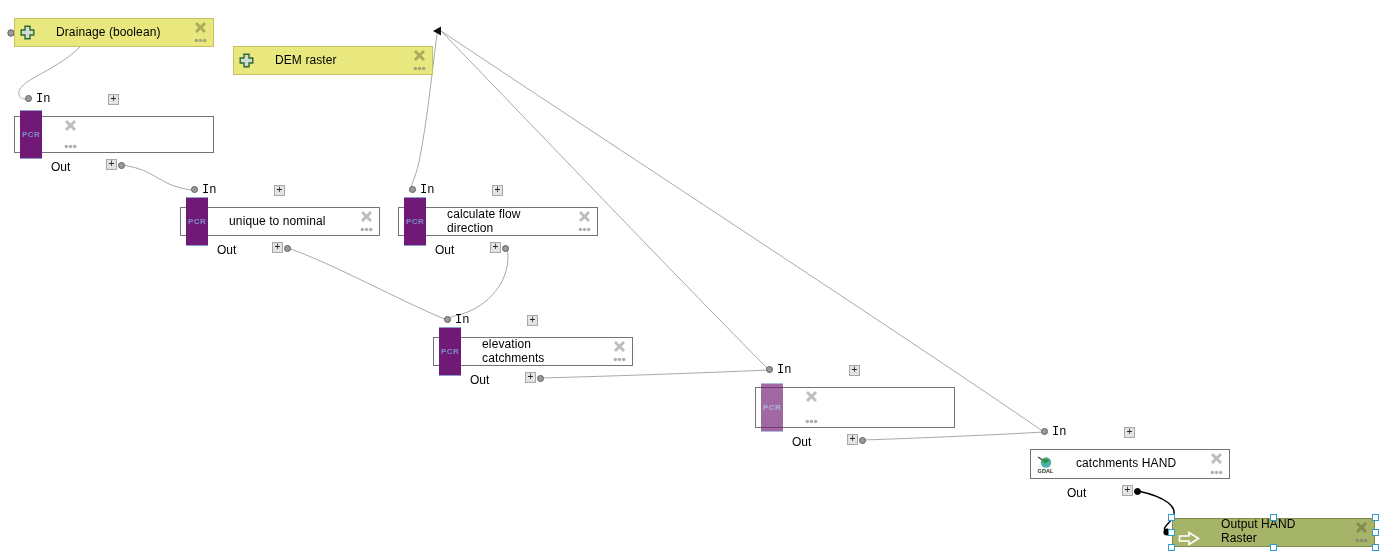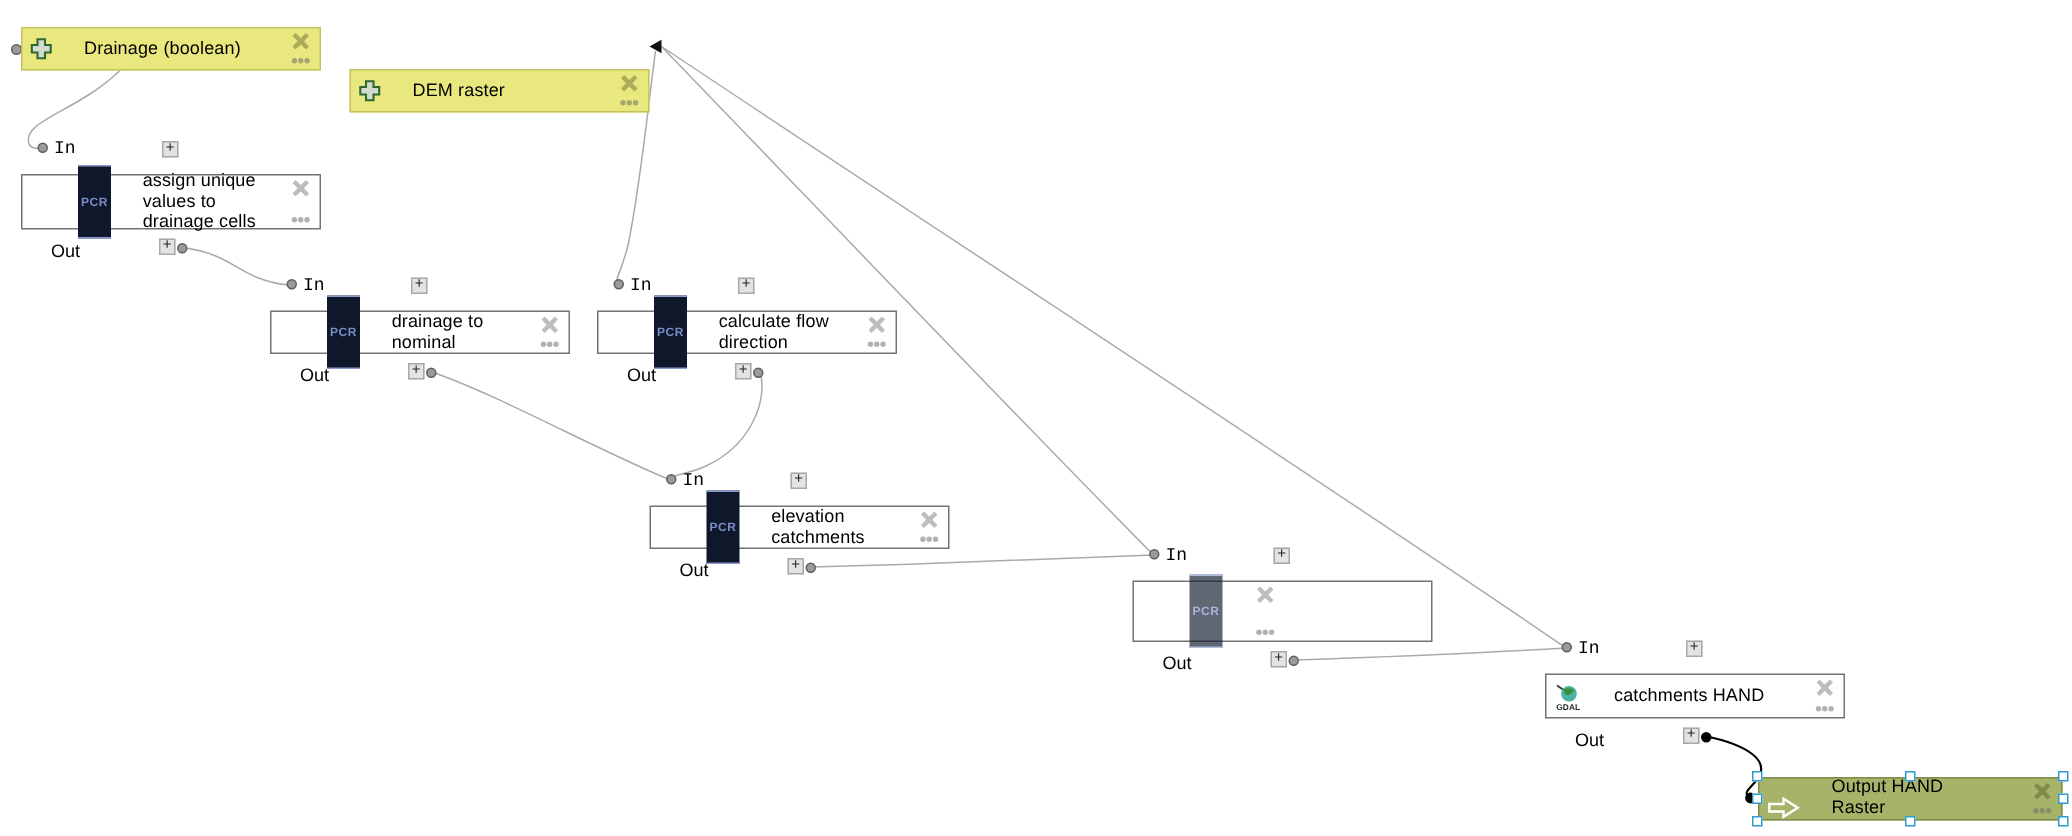--- a/index.html
+++ b/index.html
@@ -39,36 +39,36 @@
   
   .dot{
     position:absolute;width:7px;height:7px;border-radius:50%;
     background:#9a9a9a;border:1px solid #5f5f5f;box-sizing:border-box;
   }
   .dot-in{left:11px;top:-21px;}
   .dot-out{left:104px;bottom:-16px;}
   .dot.black{background:#000;border-color:#000;}
   .port-label{position:absolute;font-size:12px;white-space:nowrap;}
   .port-in-label{left:22px;top:-24px;font-family:Liberation Mono, monospace;}
-  .port-out-label{left:20px;bottom:-21px;}
+  .port-out-label{left:37px;bottom:-21px;}
   .plus{
     position:absolute;width:11px;height:11px;box-sizing:border-box;
     background:#e3e3e3;border:1px solid #a8a8a8;
     font-size:10px;line-height:8px;text-align:center;color:#222;
   }
   .plus-in{left:94px;top:-22px;}
   .plus-out{left:92px;bottom:-17px;}
 
   
   .cross-icon{width:15px;height:15px;flex:0 0 auto;}
   
   .pcr-icon{
     flex:0 0 auto;font-size:8px;font-weight:bold;color:#7b8fc7;
     border-top:1px solid #8a9cd0;border-bottom:1px solid #8a9cd0;
-    background:#0f172a;padding:19px 2px;letter-spacing:.4px;margin-left:32px;
+    background:#701a75;padding:19px 2px;letter-spacing:.4px;
   }
   .gdal-icon{width:19px;height:19px;flex:0 0 auto;}
   .arrow-icon{width:22px;height:15px;flex:0 0 auto;}
 
   
   .handle{
     position:absolute;width:7px;height:7px;box-sizing:border-box;
     background:#fff;border:1px solid #2f9bd0;
   }
 </style>
@@ -130,21 +130,20 @@
       </div>
     </div>
   </div>
 
   <div class="node alg" style="left:14px;top:116px;width:200px;height:37px;">
     <span class="dot dot-in"></span>
     <span class="port-label port-in-label">In</span>
     <span class="plus plus-in">+</span>
     <div class="body">
       <span class="pcr-icon">PCR</span>
-      <span class="label">assign unique values to drainage cells</span>
       <div class="actions">
         <svg class="x-icon" viewBox="0 0 11 11">
             <path d="M2 0 L5.5 3.4 L9 0 L11 2 L7.6 5.5 L11 9 L9 11 L5.5 7.6 L2 11 L0 9 L3.4 5.5 L0 2 Z"></path>
           </svg>
         <svg class="ooo-icon" viewBox="0 0 13 5">
             <circle cx="2.3" cy="2.5" r="1.8"></circle>
             <circle cx="6.5" cy="2.5" r="1.8"></circle>
             <circle cx="10.7" cy="2.5" r="1.8"></circle>
           </svg>
       </div>
@@ -153,21 +152,21 @@
     <span class="plus plus-out">+</span>
     <span class="dot dot-out"></span>
   </div>
 
   <div class="node alg" style="left:180px;top:207px;width:200px;height:29px;">
     <span class="dot dot-in"></span>
     <span class="port-label port-in-label">In</span>
     <span class="plus plus-in">+</span>
     <div class="body">
       <span class="pcr-icon">PCR</span>
-      <span class="label">drainage to nominal</span>
+      <span class="label">unique to nominal</span>
       <div class="actions">
         <svg class="x-icon" viewBox="0 0 11 11">
             <path d="M2 0 L5.5 3.4 L9 0 L11 2 L7.6 5.5 L11 9 L9 11 L5.5 7.6 L2 11 L0 9 L3.4 5.5 L0 2 Z"></path>
           </svg>
         <svg class="ooo-icon" viewBox="0 0 13 5">
             <circle cx="2.3" cy="2.5" r="1.8"></circle>
             <circle cx="6.5" cy="2.5" r="1.8"></circle>
             <circle cx="10.7" cy="2.5" r="1.8"></circle>
           </svg>
       </div>

